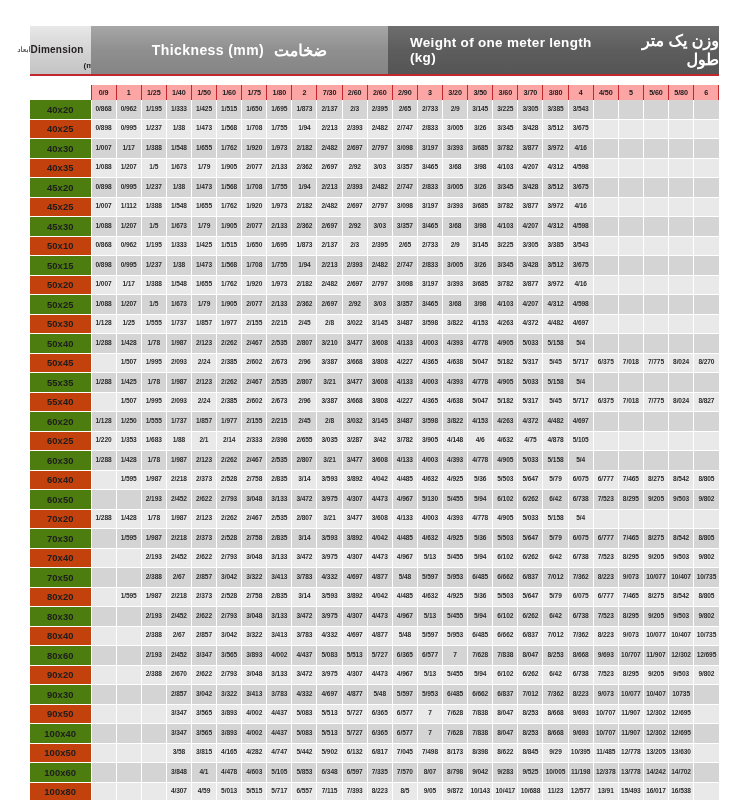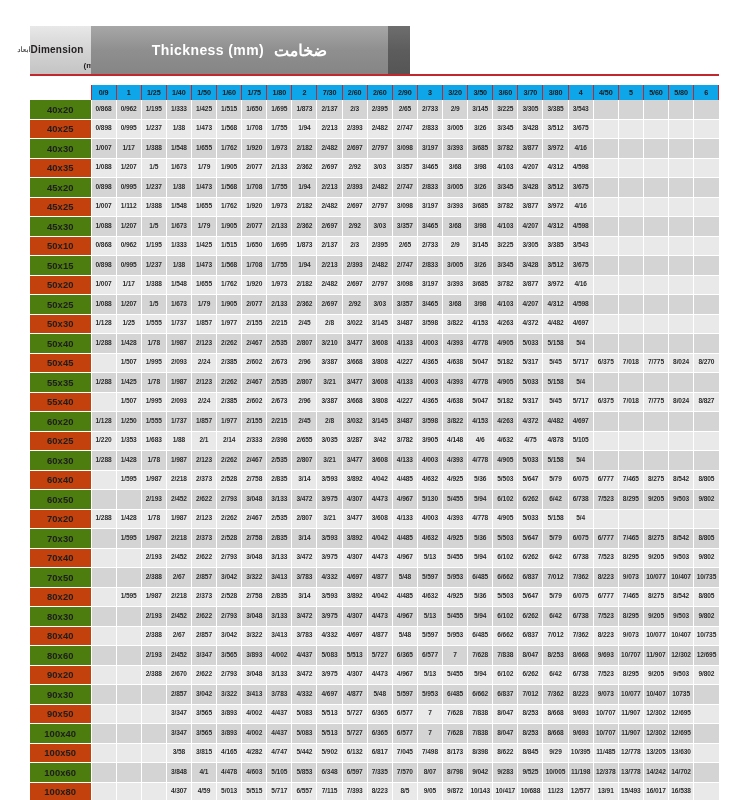--- a/index.html
+++ b/index.html
@@ -103,21 +103,21 @@
     overflow: hidden;
   }
   table.sheet col.c-dim { width: 61px; }
 
   
   tr.colhead td {
     height: 15px;
     font-size: 7.2px;
     font-weight: bold;
     color: #1a1a1a;
-    background: #0ea5e9;
+    background: #fca5a5;
     border-left: 1.4px solid #c0282d;
   }
   tr.colhead td.dimhdr { border-left: none; background: #ffffff; }
   tr.colhead td.last { border-right: 1.4px solid #c0282d; }
 
   
   tr.r td { height: 18.5px; }
   tr.r td.dim {
     font-size: 9.4px;
     font-weight: bold;
@@ -145,20 +145,24 @@
     <div class="hb-dim">
       <span class="fa">ابعاد</span>
       <span class="en">Dimension</span>
       <span class="un">(mm)</span>
     </div>
     <div class="hb-thk">
       <span>Thickness (mm)</span>
       <span class="fa">ضخامت</span>
     </div>
     <div class="hb-gap"></div>
+    <div class="hb-wt">
+      <span>Weight of one meter length (kg)</span>
+      <span class="fa">وزن یک متر طول</span>
+    </div>
   </div>
 
   <table class="sheet">
     <colgroup id="cg">
         <col class="c-dim">
         <col style="width: 25.12px;">
         <col style="width: 25.12px;">
         <col style="width: 25.12px;">
         <col style="width: 25.12px;">
         <col style="width: 25.12px;">

